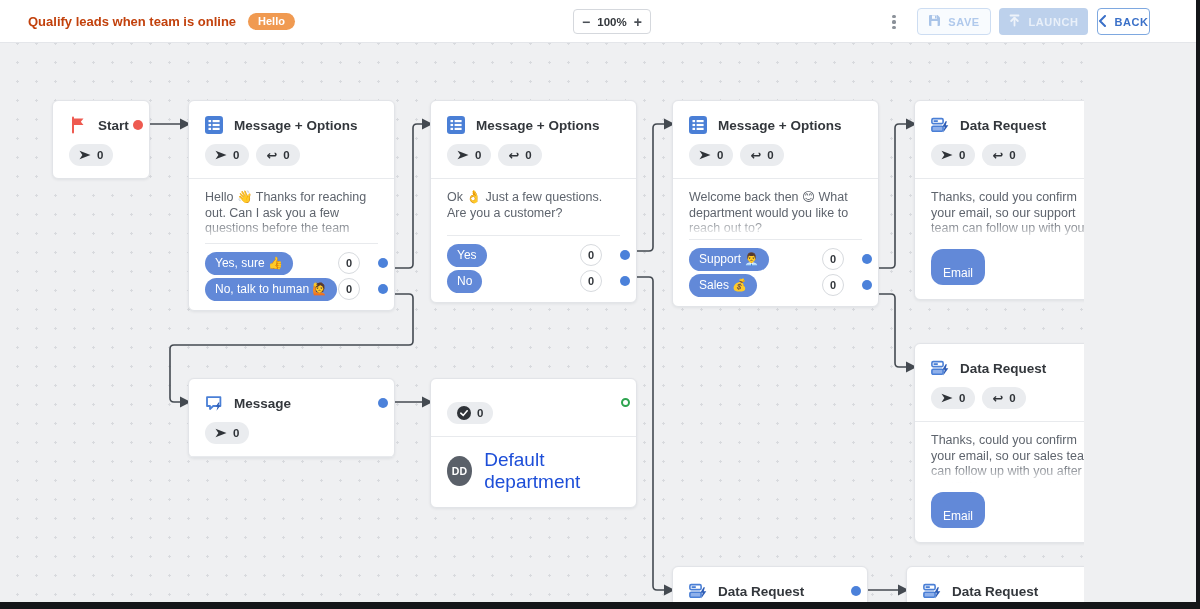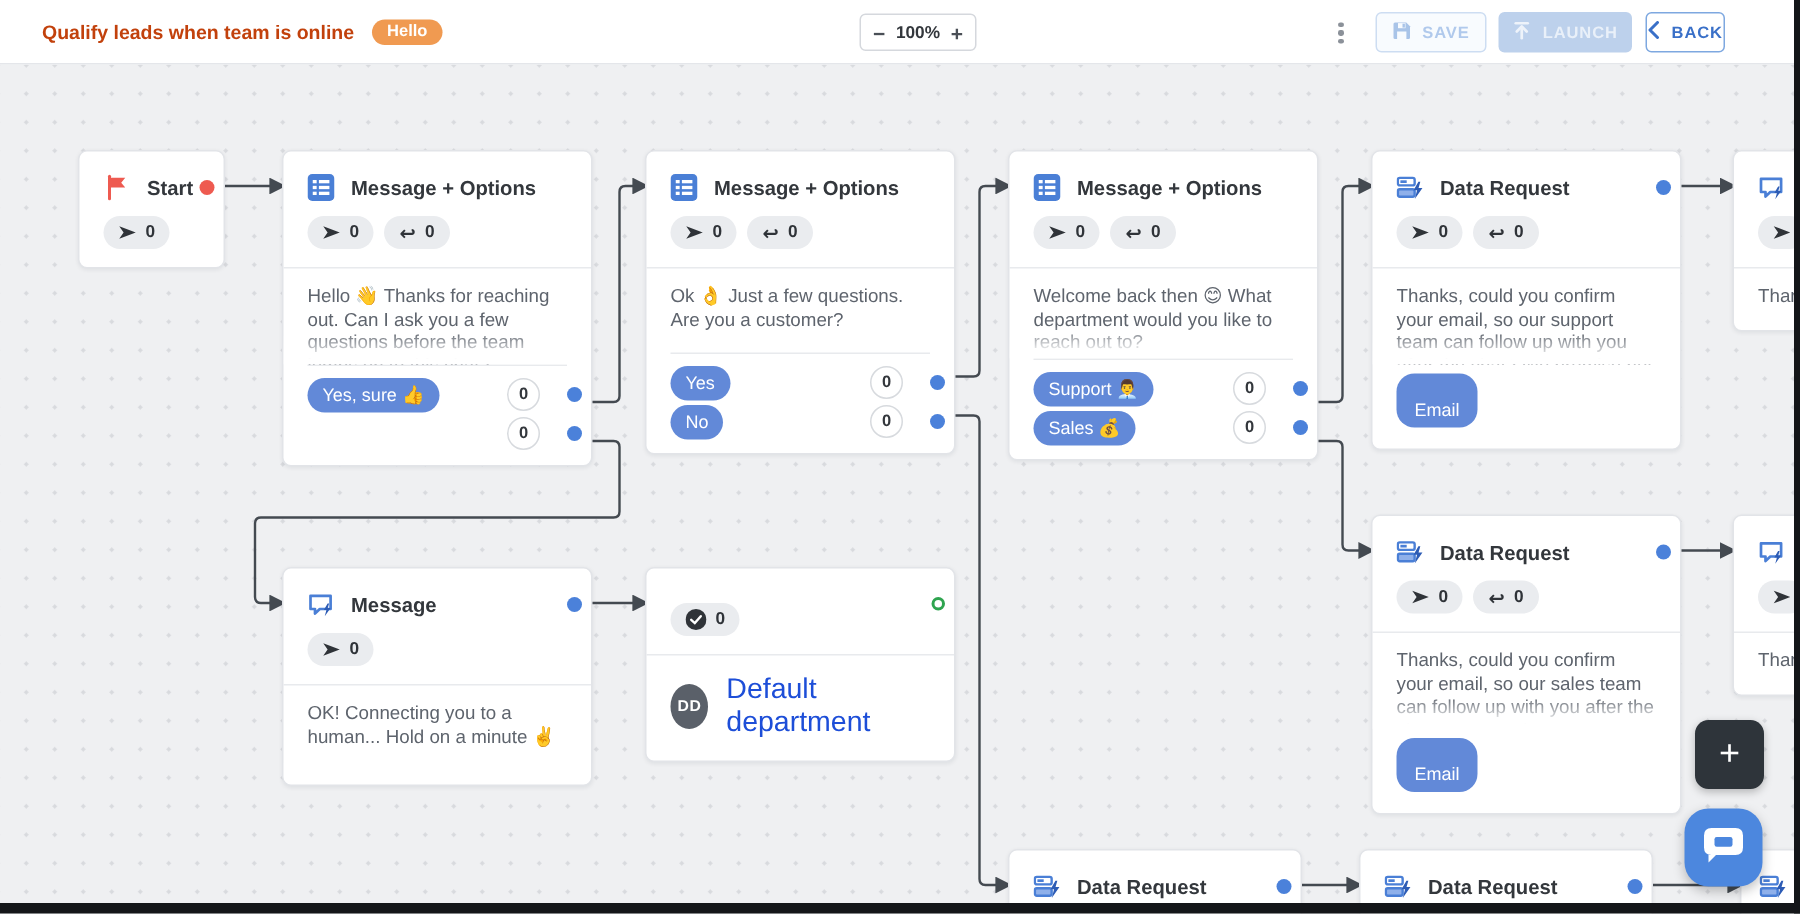--- a/index.html
+++ b/index.html
@@ -34,21 +34,21 @@
     position:absolute; top:8px; height:27px; border-radius:4px;
     display:flex; align-items:center; justify-content:center; gap:7px;
     font-size:11px; font-weight:700; letter-spacing:.6px; cursor:pointer;text-align:center;
   }
   .btn-save { left:917px; width:74px; background:#f8fbfe; border:1px solid #cdddf2; color:#b0c9ec; }
   .btn-launch { left:999px; width:89px; background:#bdd1ec; border:none; color:#e9f0f9; }
   .btn-back { left:1097px; width:53px; background:#fff; border:1.5px solid #7ea8e0; color:#3a70c8; }
 
   
   .canvas {
-    position:absolute; top:43px; left:0; width:1200px; height:566px; overflow:hidden;
+    position:absolute; top:43px; left:0; width:1084px; height:566px; overflow:hidden;
     background:#eff0f2;
     background-image:radial-gradient(circle,#d8dade 1.4px,transparent 1.4px);
     background-size:19px 19px; background-position:8px 10px;
   }
   .wires { position:absolute; left:0; top:0; z-index:1; pointer-events:none; }
 
   .node {
     position:absolute; z-index:2; background:#fff;
     border:1px solid #e2e4e8; border-radius:6px;
     box-shadow:0 1px 3px rgba(16,24,40,.07);
@@ -278,20 +278,21 @@
     <div class="divider"></div>
     <div class="n-body clamp">Hello 👋 Thanks for reaching out. Can I ask you a few questions before the team jumps on to this chat?</div>
     <div class="divider" style="margin:0 16px;"></div>
     <div class="opts">
       <div class="opt-row">
         <span class="opt-pill">Yes, sure 👍</span>
         <span class="count">0</span>
         <span class="port"></span>
       </div>
       <div class="opt-row">
+        <span class="opt-pill">No, talk to human 🙋</span>
         <span class="count">0</span>
         <span class="port"></span>
       </div>
     </div>
   </div>
 
   <div class="node" style="left:430px;top:57px;width:207px;">
     <div class="n-head">
       <div class="t-row">
         <span class="n-icon">
@@ -447,21 +448,20 @@
         <span class="pill">
             <svg width="12" height="10" viewBox="0 0 12 10">
               <use href="#ic-send"></use>
             </svg>
             <span>0</span>
           </span>
       </div>
       <span class="port head-port"></span>
     </div>
     <div class="divider"></div>
-    <div class="n-body" style="padding-bottom:24px;">OK! Connecting you to a human... Hold on a minute ✌️</div>
   </div>
 
   <div class="node" style="left:430px;top:335px;width:207px;">
     <div class="n-head">
       <div class="pills">
         <span class="pill">
           <svg width="14" height="14" viewBox="0 0 14 14">
               <use href="#ic-check"></use>
             </svg>
           <span>0</span>

